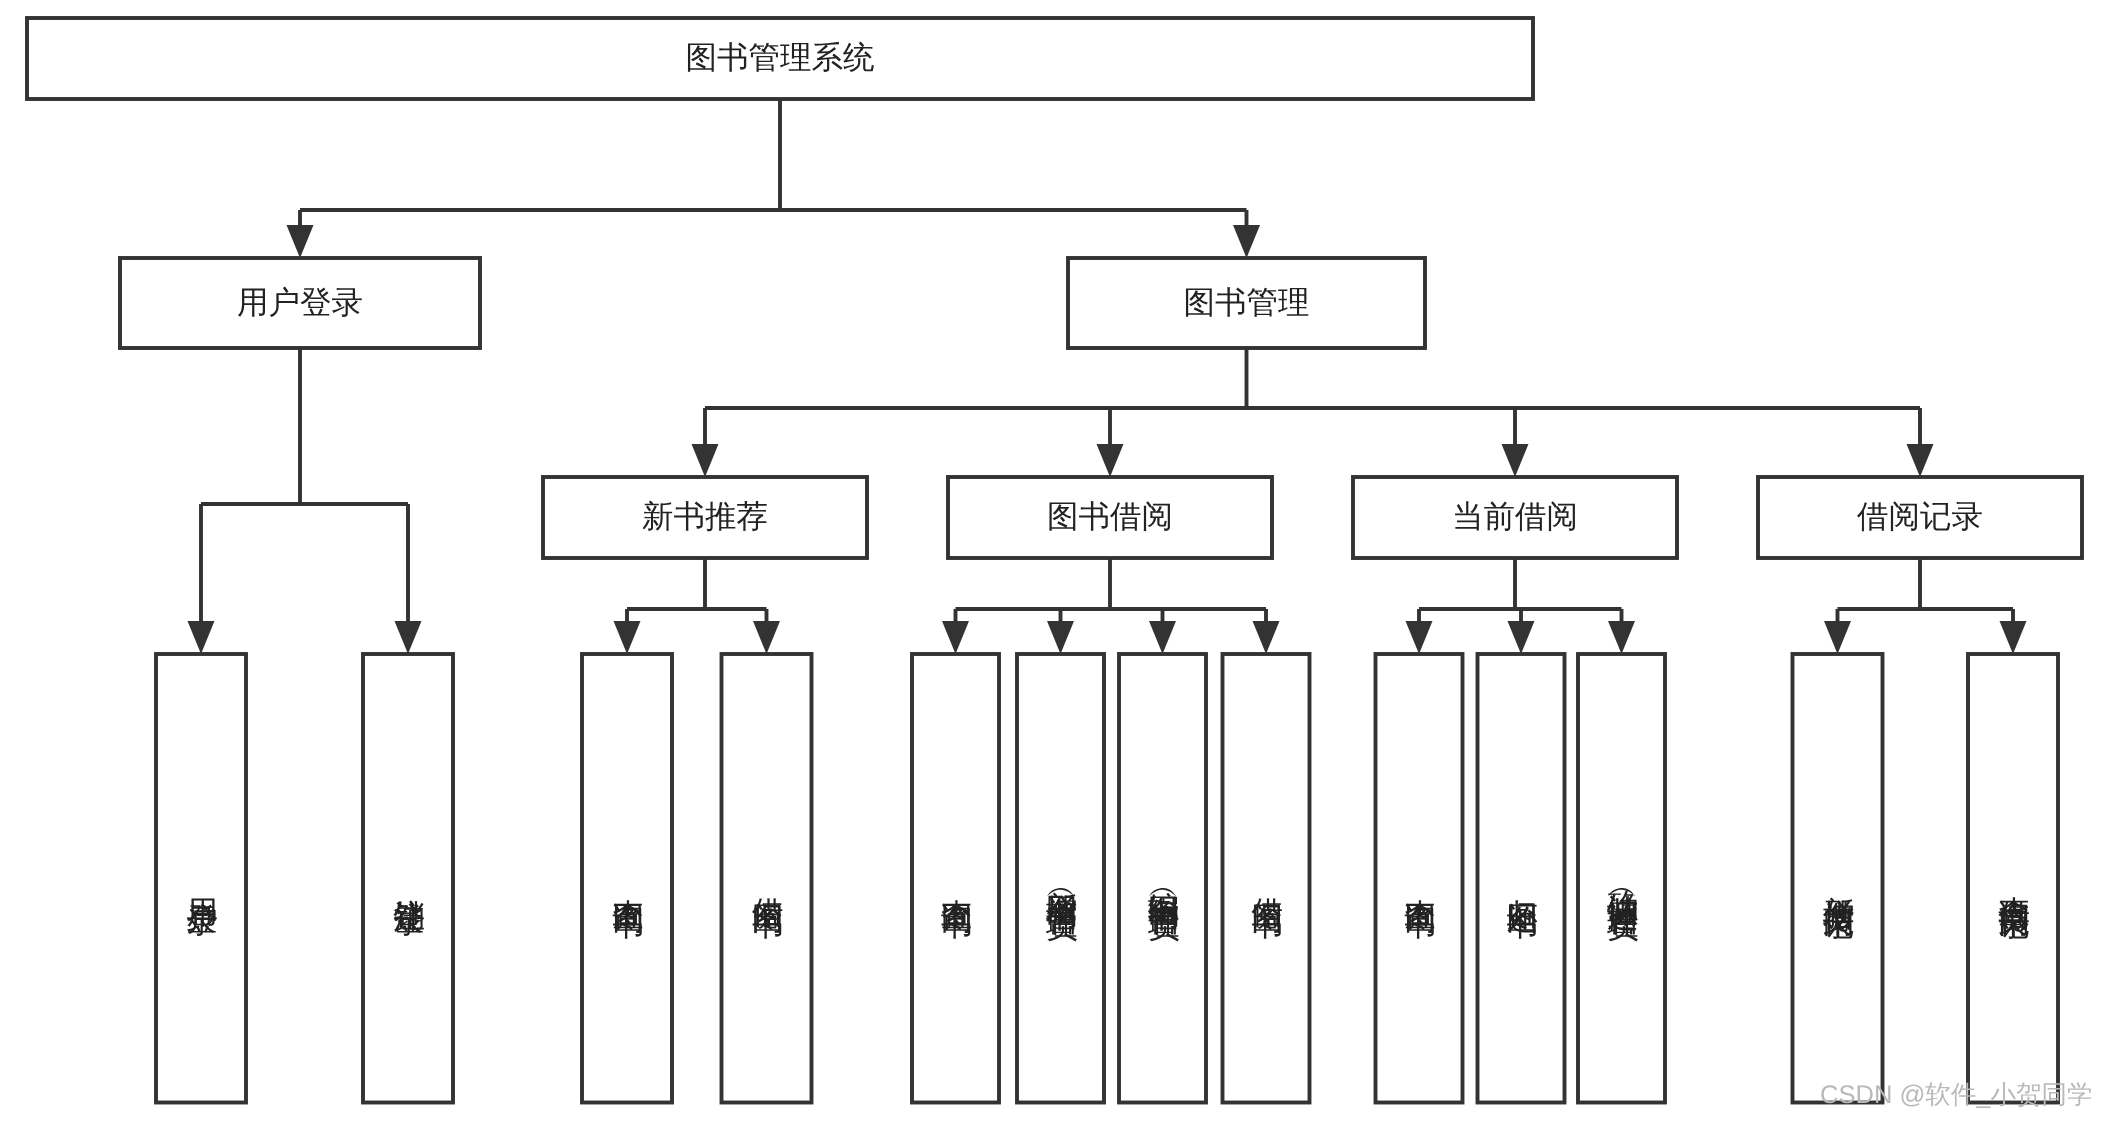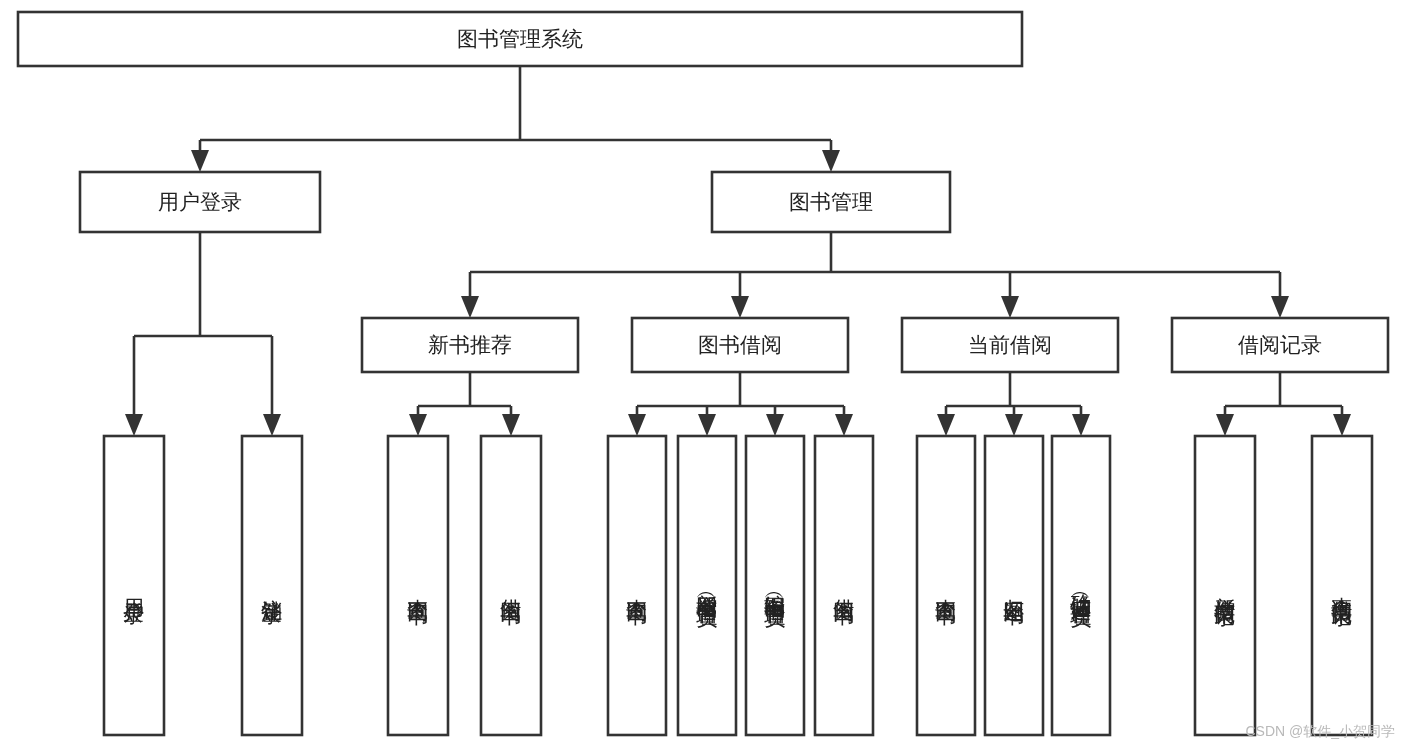--- a/index.html
+++ b/index.html
@@ -59,21 +59,21 @@
     align-items: center;
     justify-content: center;
     white-space: nowrap;
     pointer-events: none;
   }
   #watermark {
     position: absolute;
     right: 10px;
     bottom: 6px;
     font-family: "Liberation Sans", "DejaVu Sans", sans-serif;
-    font-size: 14px;
+    font-size: 17px;
     color: #b9b9b9;
     white-space: nowrap;
   }
 </style>
 </head>
 <body>
 
 <div id="diagram-root">
 
   <svg id="tree-svg" viewBox="0 0 1405 747">

